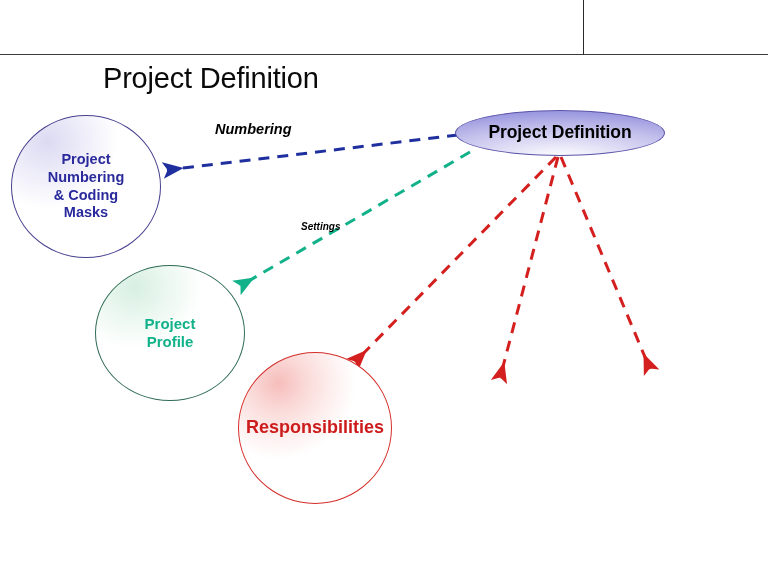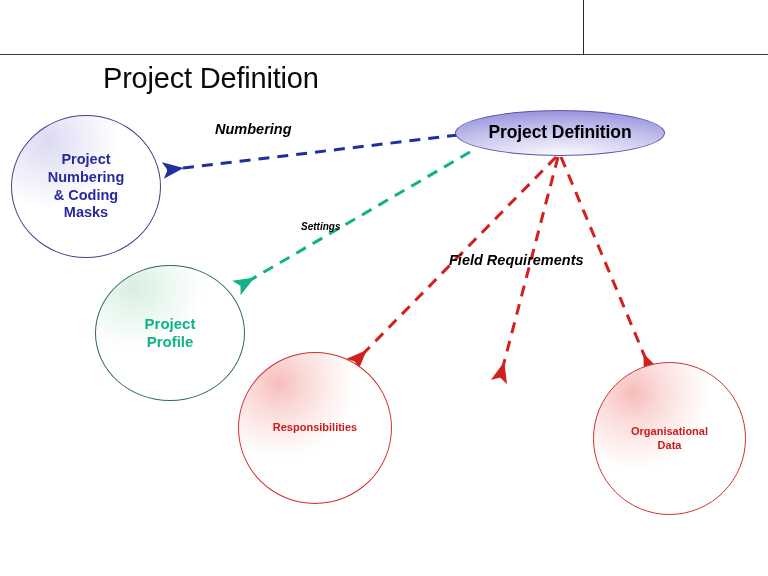--- a/index.html
+++ b/index.html
@@ -149,21 +149,21 @@
     border: 1.1px solid #d4302c;
     background:
       radial-gradient(62% 62% at 26% 20%,
         #f6bdbb 0%,
         #fadbd9 30%,
         #fdf0ef 58%,
         #ffffff 82%,
         #ffffff 100%);
   }
   .node-red .label {
-    font-size: 11px;
+    font-size: 18px;
     font-weight: bold;
     color: #cc1b1b;
     line-height: 1.2;
     text-align: center;
   }
   .node-resp { left: 238px; top: 352px; width: 154px; height: 152px; }
   .node-dates { left: 414px; top: 375px; width: 156px; height: 153px; }
   .node-org  { left: 593px; top: 362px; width: 153px; height: 153px; }
 
   
@@ -208,21 +208,20 @@
 
     <line x1="556" y1="157" x2="355" y2="362" stroke="#d41f1f" stroke-width="3" stroke-dasharray="11 8" marker-end="url(#ah-red)"></line>
 
     <line x1="558" y1="157" x2="500" y2="378" stroke="#d41f1f" stroke-width="3" stroke-dasharray="11 8" marker-end="url(#ah-red)"></line>
 
     <line x1="561" y1="157" x2="650" y2="369" stroke="#d41f1f" stroke-width="3" stroke-dasharray="11 8" marker-end="url(#ah-red)"></line>
   </svg>
 
   <div class="edge-label lbl-numbering">Numbering</div>
   <div class="edge-label lbl-settings">Settings</div>
-  <div class="edge-label lbl-field-reqs">Field Requirements</div>
 
   <div class="node node-hub">
     <span class="label">Project Definition</span>
   </div>
 
   <div class="node node-blue">
     <span class="label">Project
 Numbering
 &amp; Coding
 Masks</span>
@@ -231,18 +230,14 @@
   <div class="node node-green">
     <span class="label">Project
 Profile</span>
   </div>
 
   <div class="node node-red node-resp">
     <span class="label">Responsibilities</span>
   </div>
 
 
-  <div class="node node-red node-org">
-    <span class="label">Organisational
-Data</span>
-  </div>
 
 </div>
 
 </body></html>

